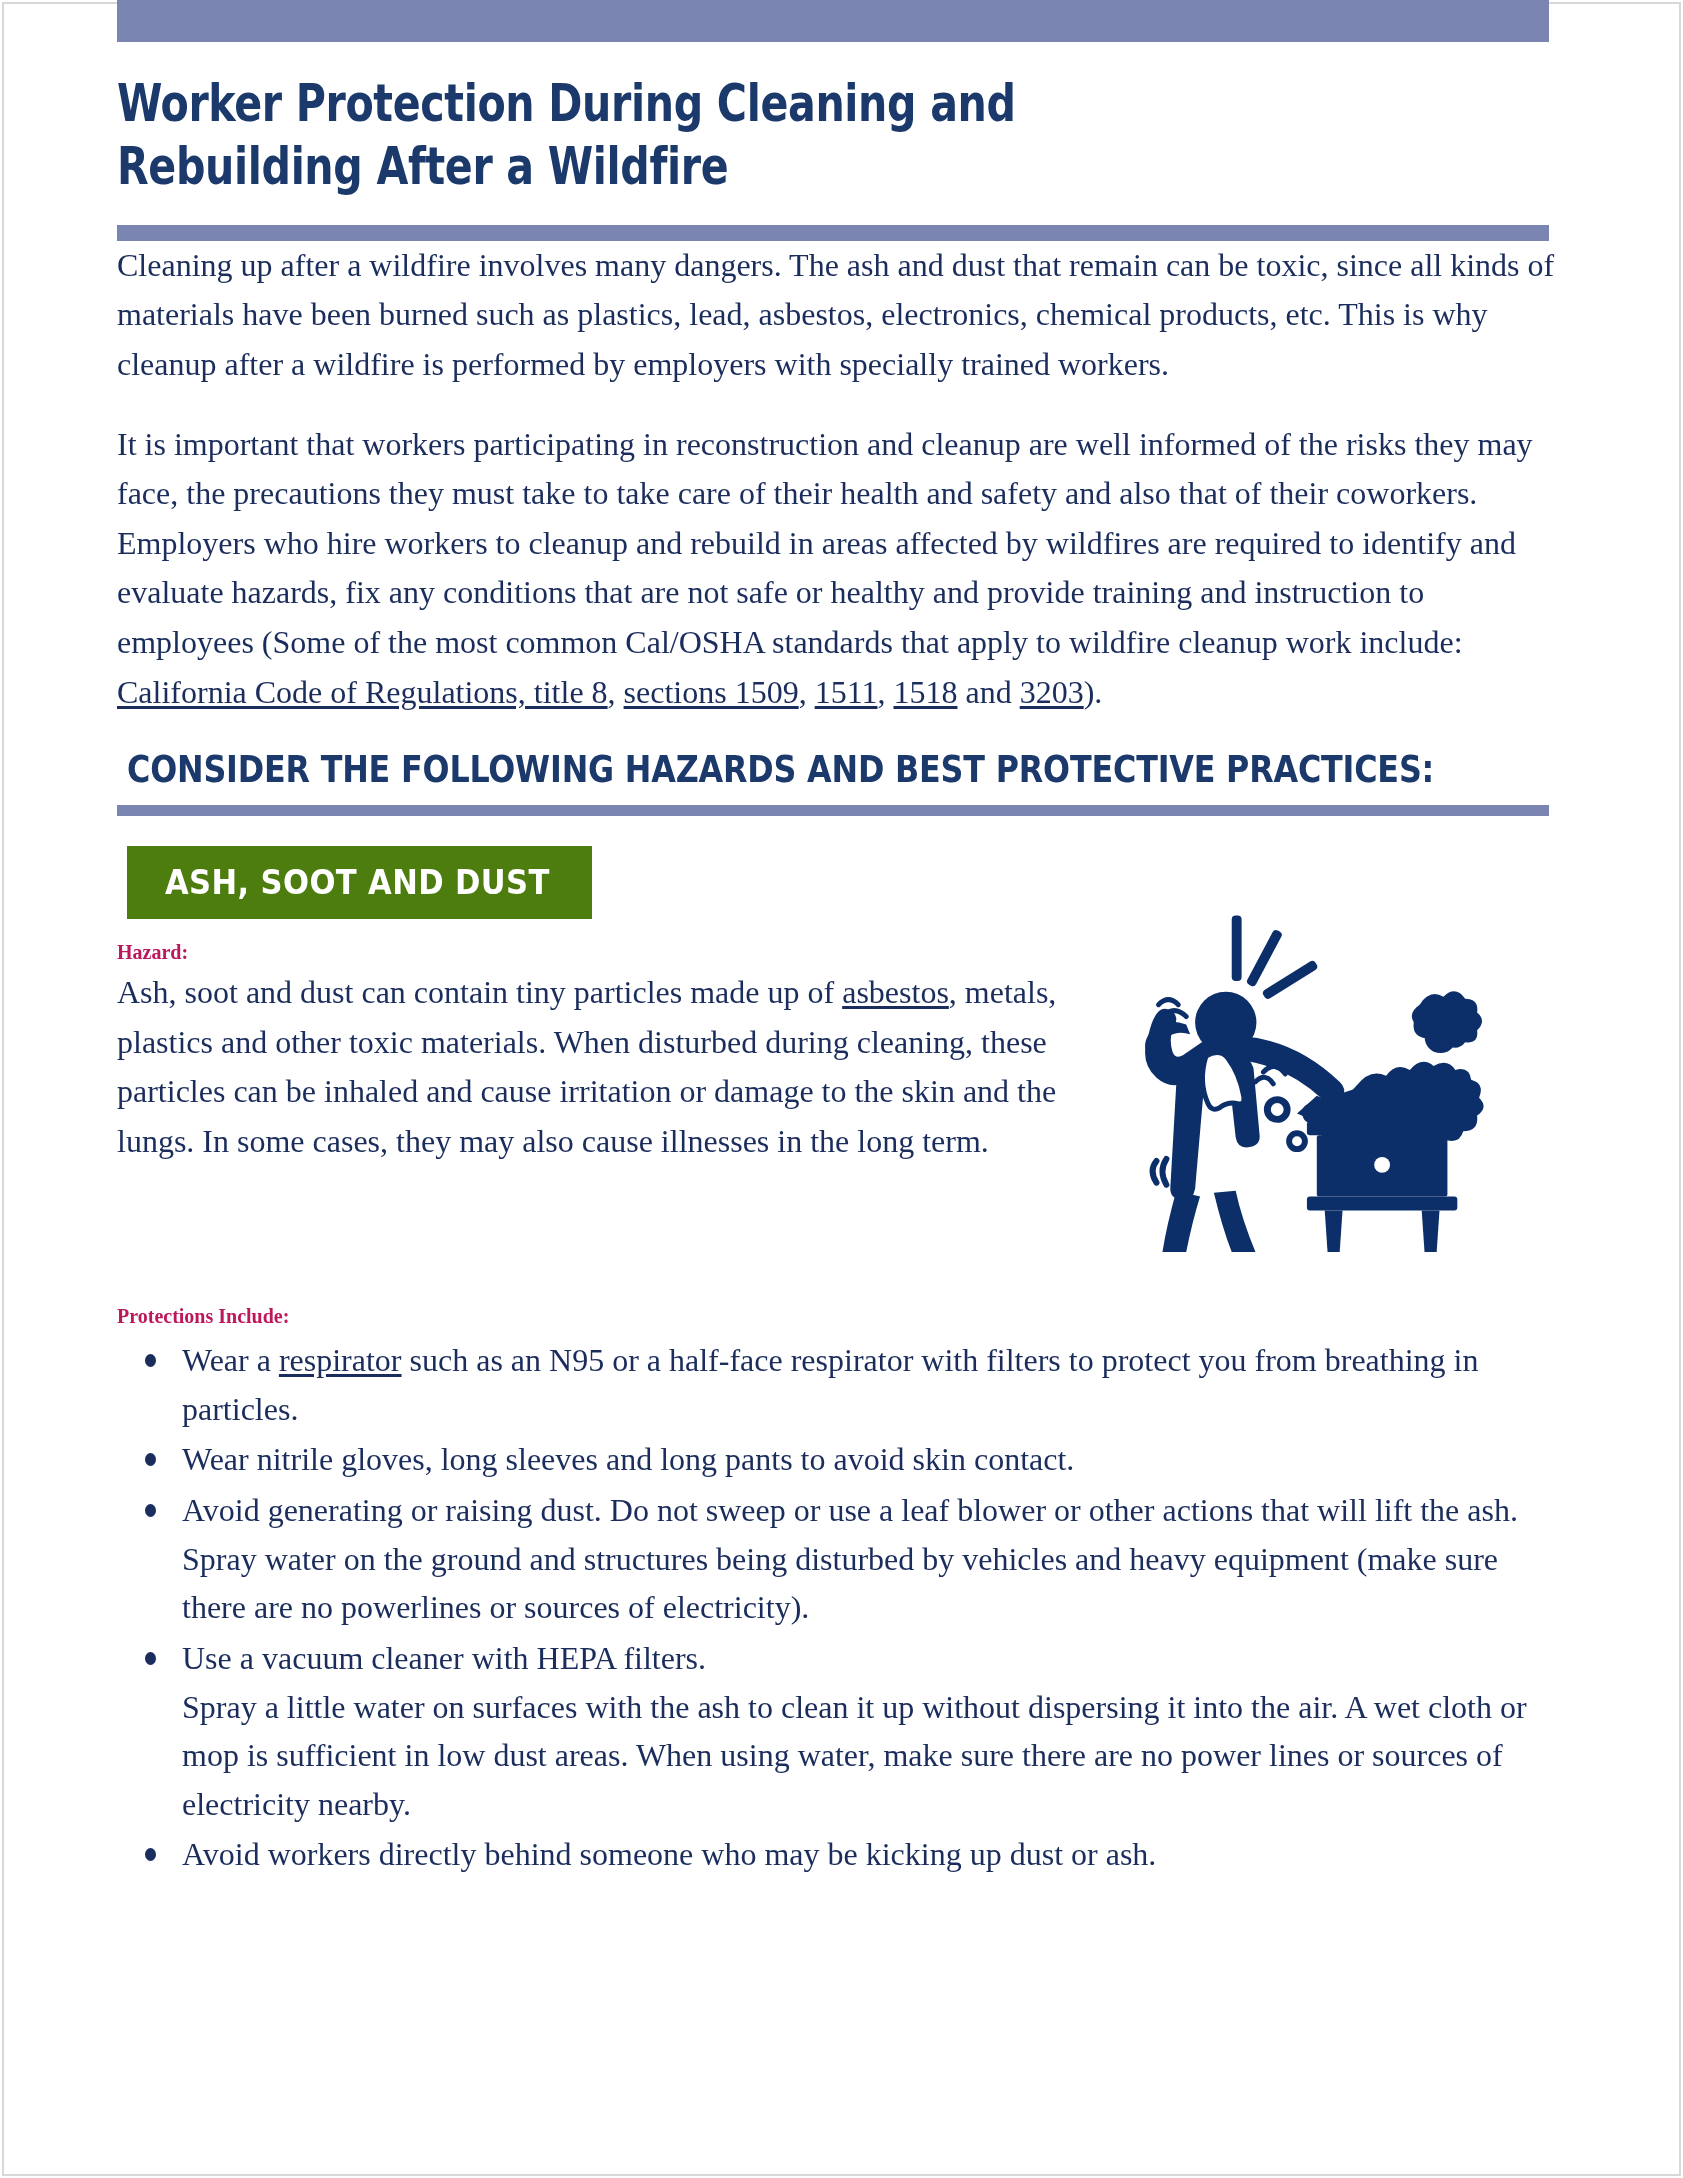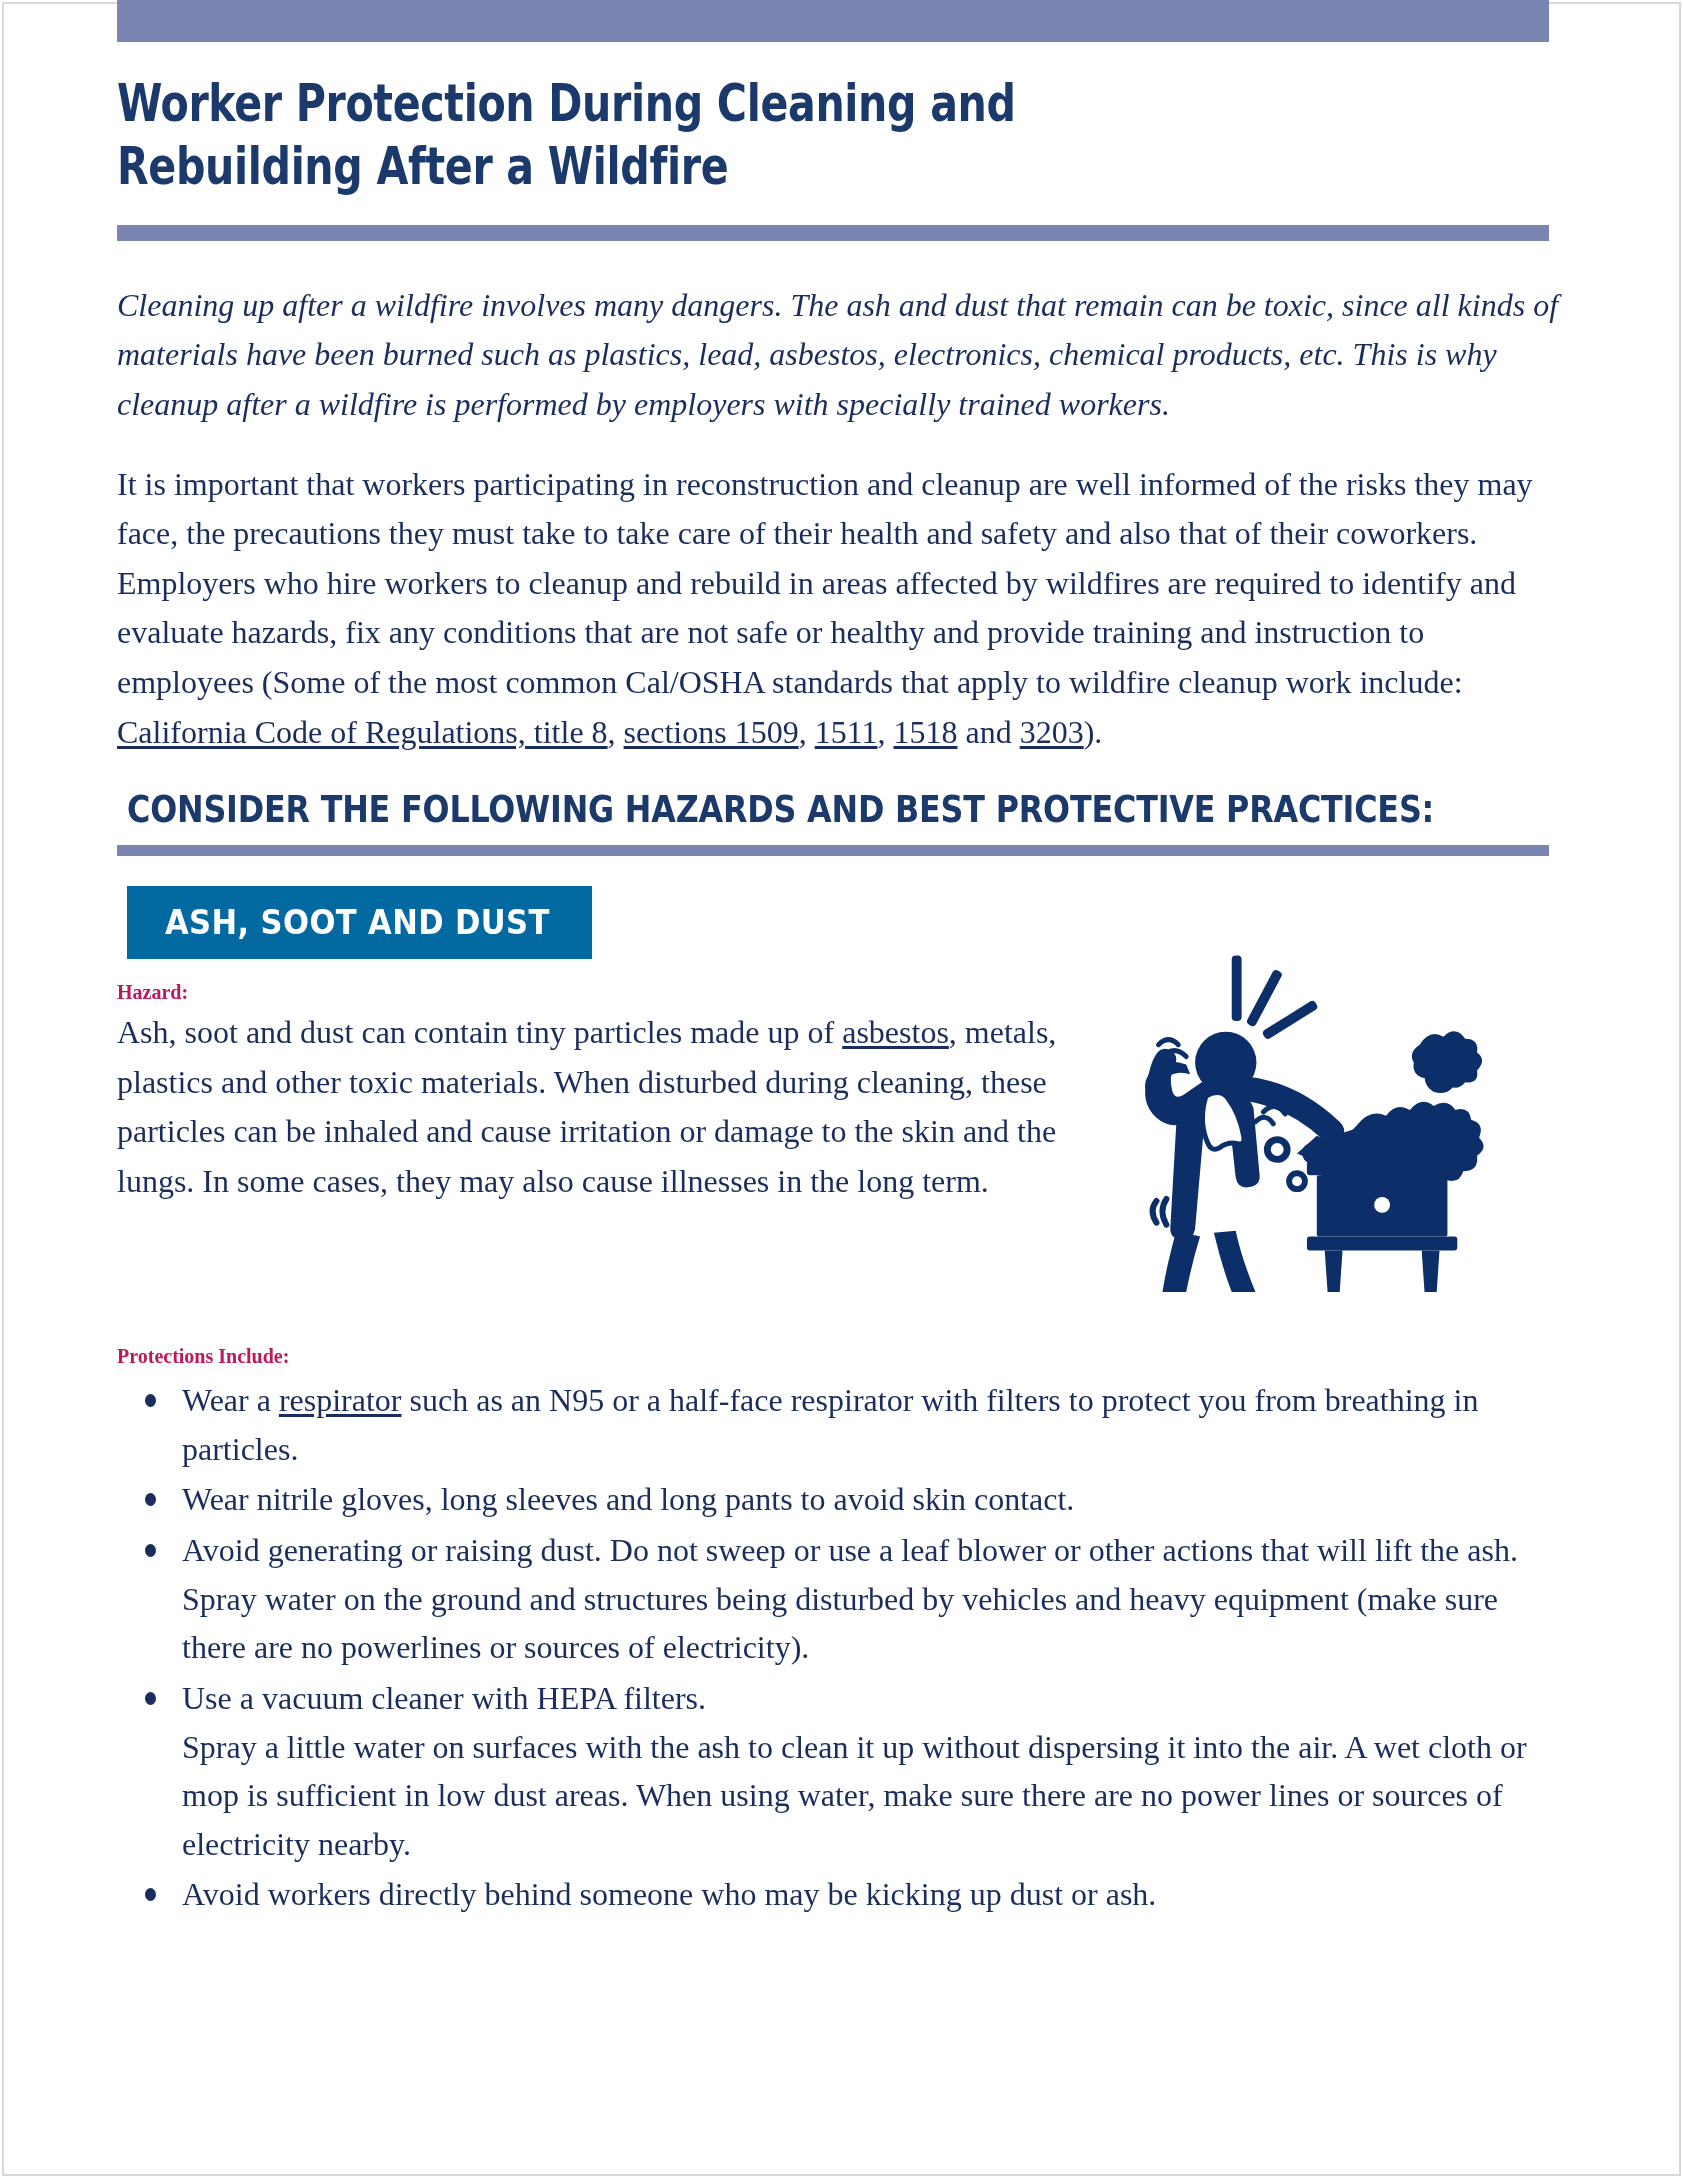--- a/index.html
+++ b/index.html
@@ -96,21 +96,21 @@
     letter-spacing: -0.2px;
     transform: scaleX(0.93);
     transform-origin: left center;
     margin: 16px 0 14px 10px;
     white-space: nowrap;
   }
 
   
   .badge {
     display: inline-block;
-    background: #0369a1;
+    background: #4d7c0f;
     color: #ffffff;
     font-family: "DejaVu Sans Condensed", "Liberation Sans Narrow", "Liberation Sans", sans-serif;
     font-weight: bold;
     font-size: 34px;
     letter-spacing: 0.4px;
     padding: 16px 42px 17px 38px;
     margin: 30px 0 0 10px;
   }
 
   
@@ -205,21 +205,21 @@
     <div class="rule-thick"></div>
 
     
     <div class="title">Worker Protection During Cleaning and
 Rebuilding After a Wildfire</div>
 
     
     <div class="rule-med"></div>
 
     
-    <p class="body" style="margin-top:40px;font-style:italic;">Cleaning up after a wildfire involves many dangers. The ash and dust that remain can be toxic, since all kinds of materials have been burned such as plastics, lead, asbestos, electronics, chemical products, etc. This is why cleanup after a wildfire is performed by employers with specially trained workers.</p>
+    <p class="body" style="">Cleaning up after a wildfire involves many dangers. The ash and dust that remain can be toxic, since all kinds of materials have been burned such as plastics, lead, asbestos, electronics, chemical products, etc. This is why cleanup after a wildfire is performed by employers with specially trained workers.</p>
 
     
     <p class="body">
       <span>It is important that workers participating in reconstruction and cleanup are well informed of the risks they may face, the precautions they must take to take care of their health and safety and also that of their coworkers. Employers who hire workers to cleanup and rebuild in areas affected by wildfires are required to identify and evaluate hazards, fix any conditions that are not safe or healthy and provide training and instruction to employees (Some of the most common Cal/OSHA standards that apply to wildfire cleanup work include: </span><a class="u" href="#" style="color:inherit;">California Code of Regulations, title 8</a><span>, </span><a class="u" href="#" style="color:inherit;">sections 1509</a><span>, </span><a class="u" href="#" style="color:inherit;">1511</a><span>, </span><a class="u" href="#" style="color:inherit;">1518</a><span> and </span><a class="u" href="#" style="color:inherit;">3203</a><span>).</span>
     </p>
 
     
     <div class="section-heading">CONSIDER THE FOLLOWING HAZARDS AND BEST PROTECTIVE PRACTICES:</div>
 
     

